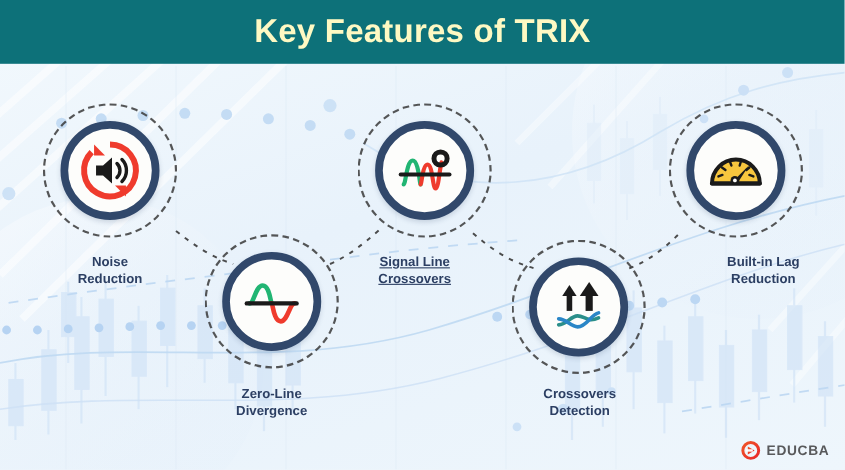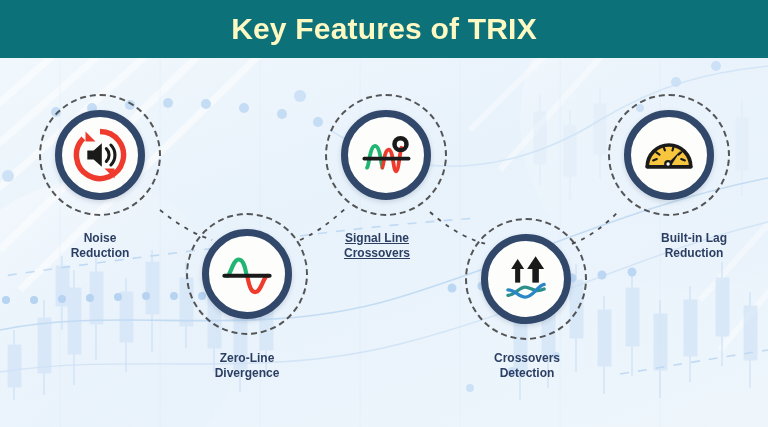--- a/index.html
+++ b/index.html
@@ -368,14 +368,29 @@
 
         <path d="M30 42 L45 27 L34 44 Z" fill="#1a1a1a"></path>
         <circle cx="31" cy="42" r="4.4" fill="#1a1a1a"></circle>
         <circle cx="31" cy="42" r="1.9" fill="#fdfdfb"></circle>
       </svg>
     </div>
   </div>
   <div class="label" style="left: 616px; top: 231px; width: 156px; color: rgb(44, 63, 99);">Built-in Lag
 Reduction</div>
 
+  <div class="logo">
+    <svg width="19" height="19" viewBox="0 0 24 24">
+      <defs>
+        <linearGradient id="eg" x1="0" y1="0" x2="1" y2="1">
+          <stop offset="0%" stop-color="#f05a28"></stop>
+          <stop offset="100%" stop-color="#e8232a"></stop>
+        </linearGradient>
+      </defs>
+      <path d="M12 1.2 A10.8 10.8 0 1 0 22.8 12 A10.8 10.8 0 0 0 12 1.2 Z
+               M12 4.6 A7.4 7.4 0 1 1 4.6 12 A7.4 7.4 0 0 1 12 4.6 Z" fill="url(#eg)"></path>
+      <path d="M8.6 7.4 L8.6 16.6 L16.4 12 Z" fill="url(#eg)"></path>
+      <rect x="6.4" y="10.6" width="8" height="2.8" fill="#ffffff" opacity="0.95"></rect>
+    </svg>
+    <span class="logo-text" style="color: rgb(88, 89, 91);">EDUCBA</span>
+  </div>
 
 </div>
 
 </body></html>

